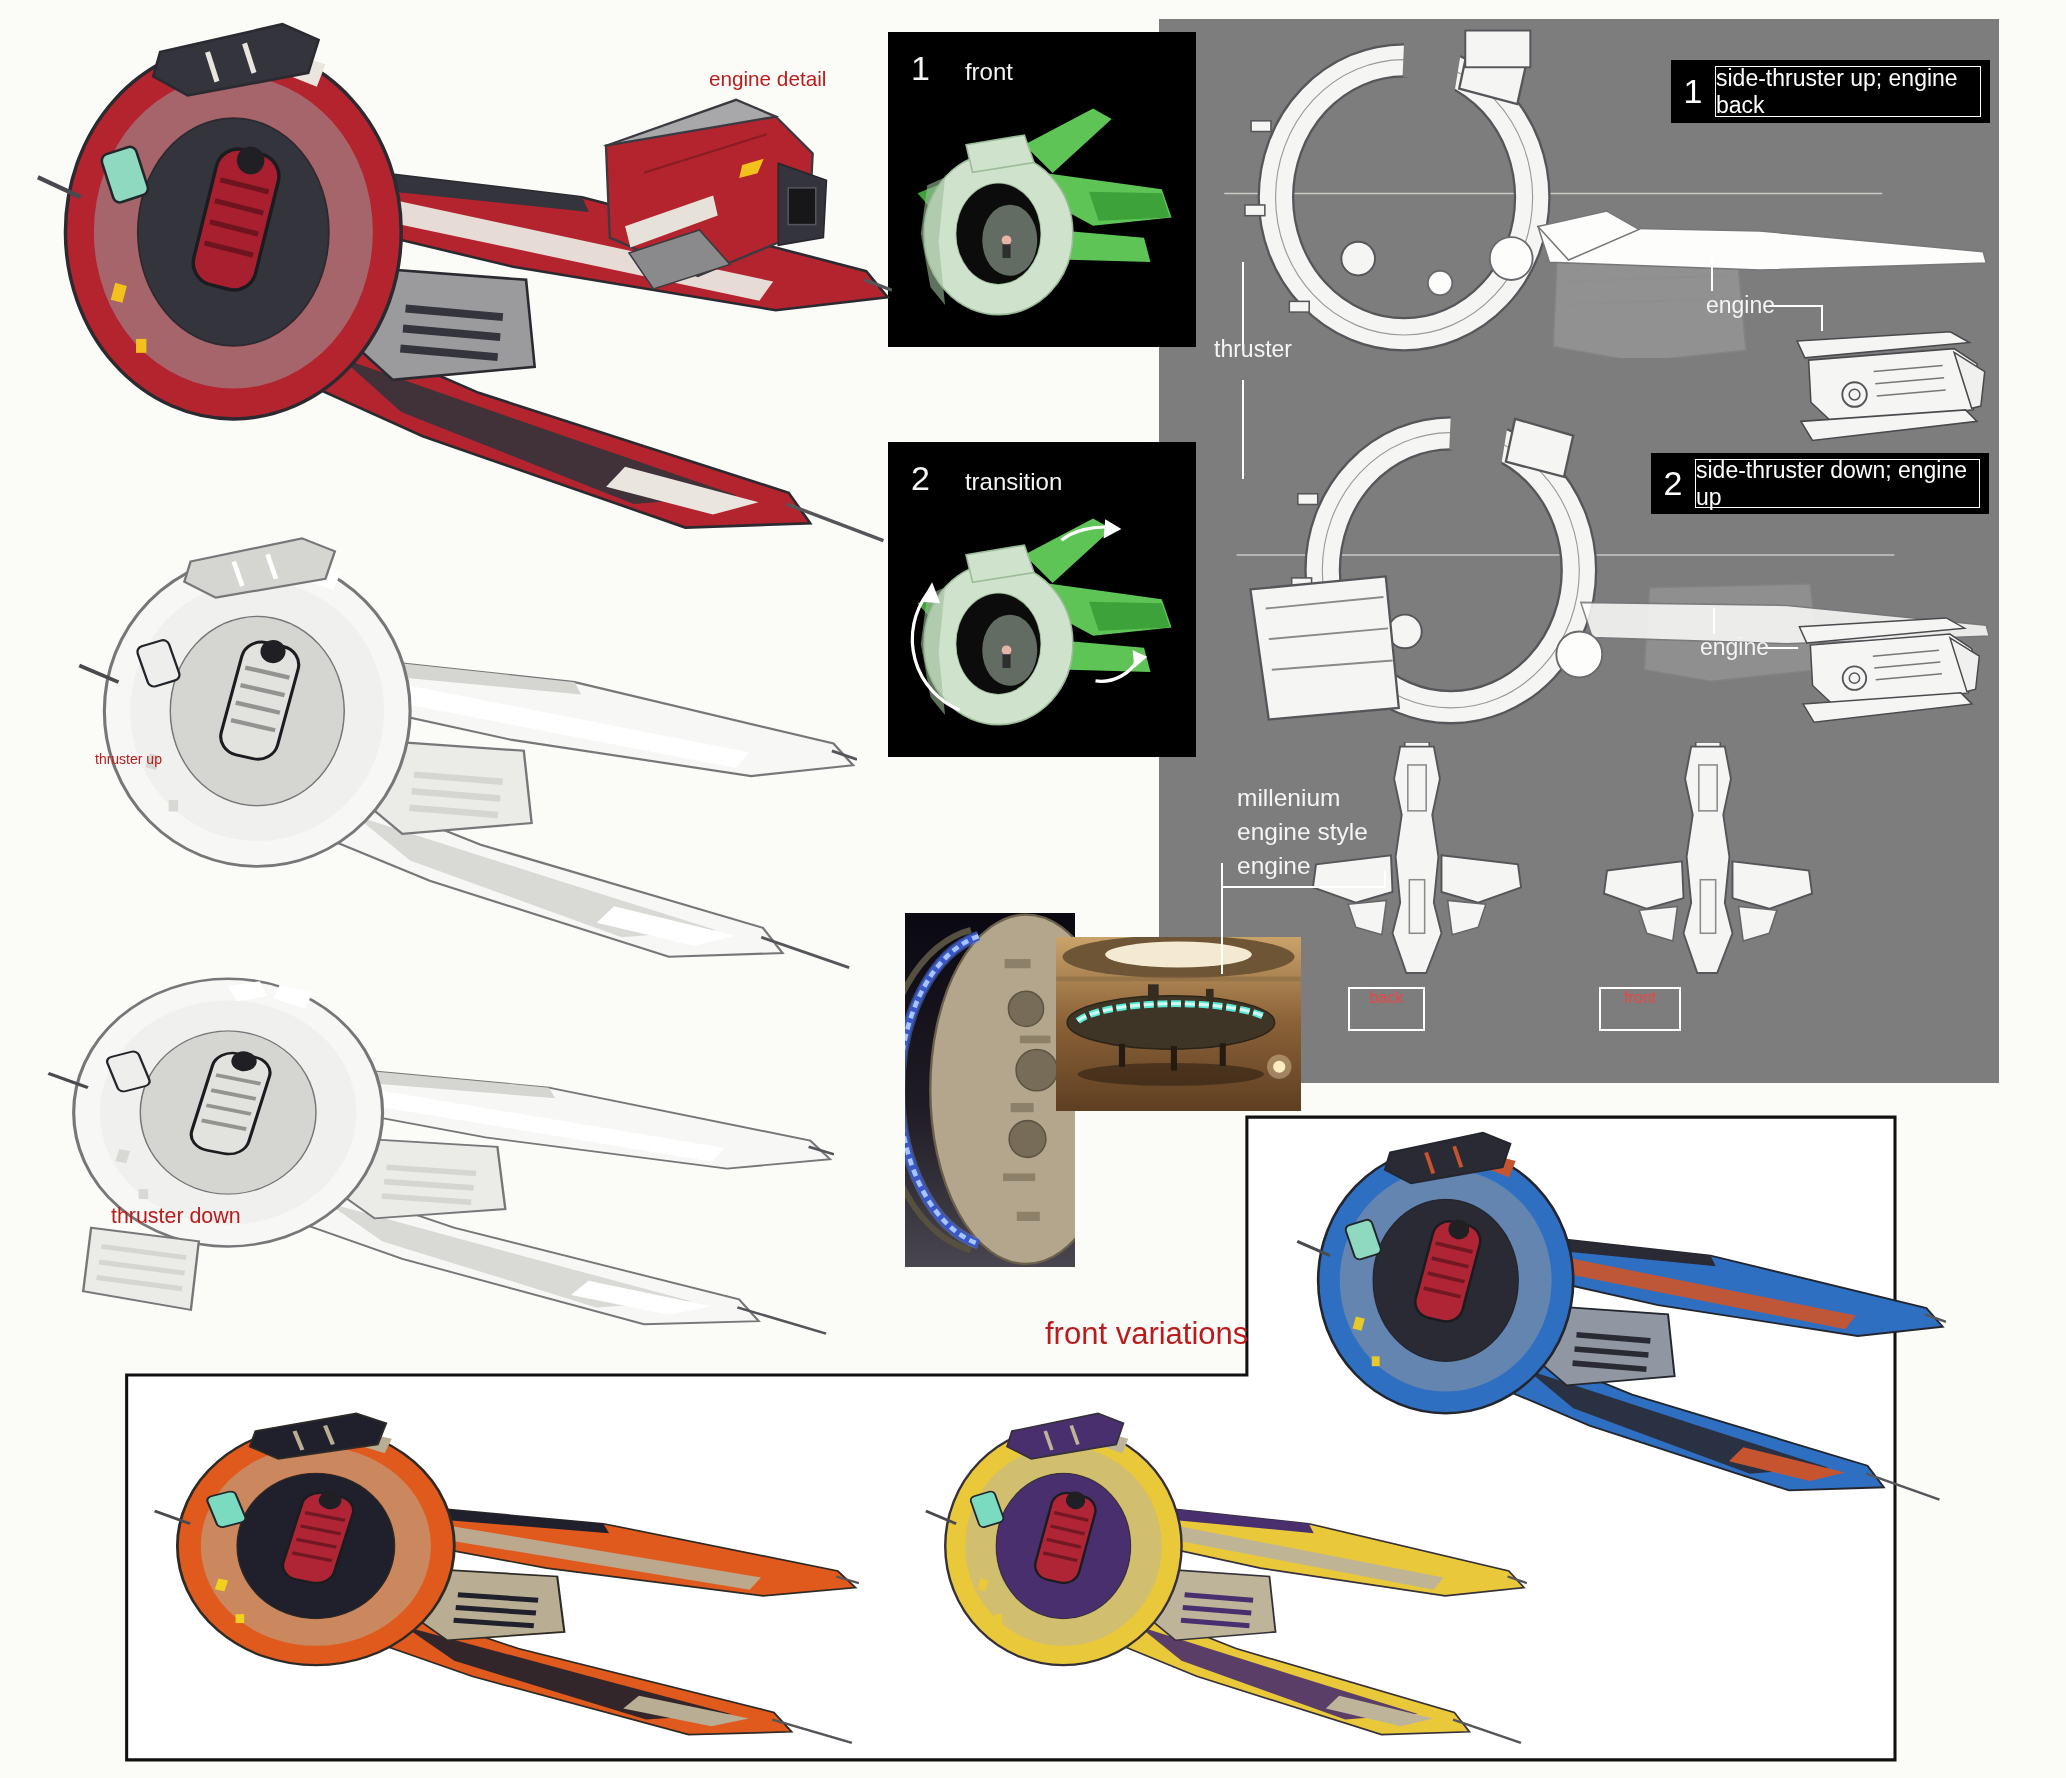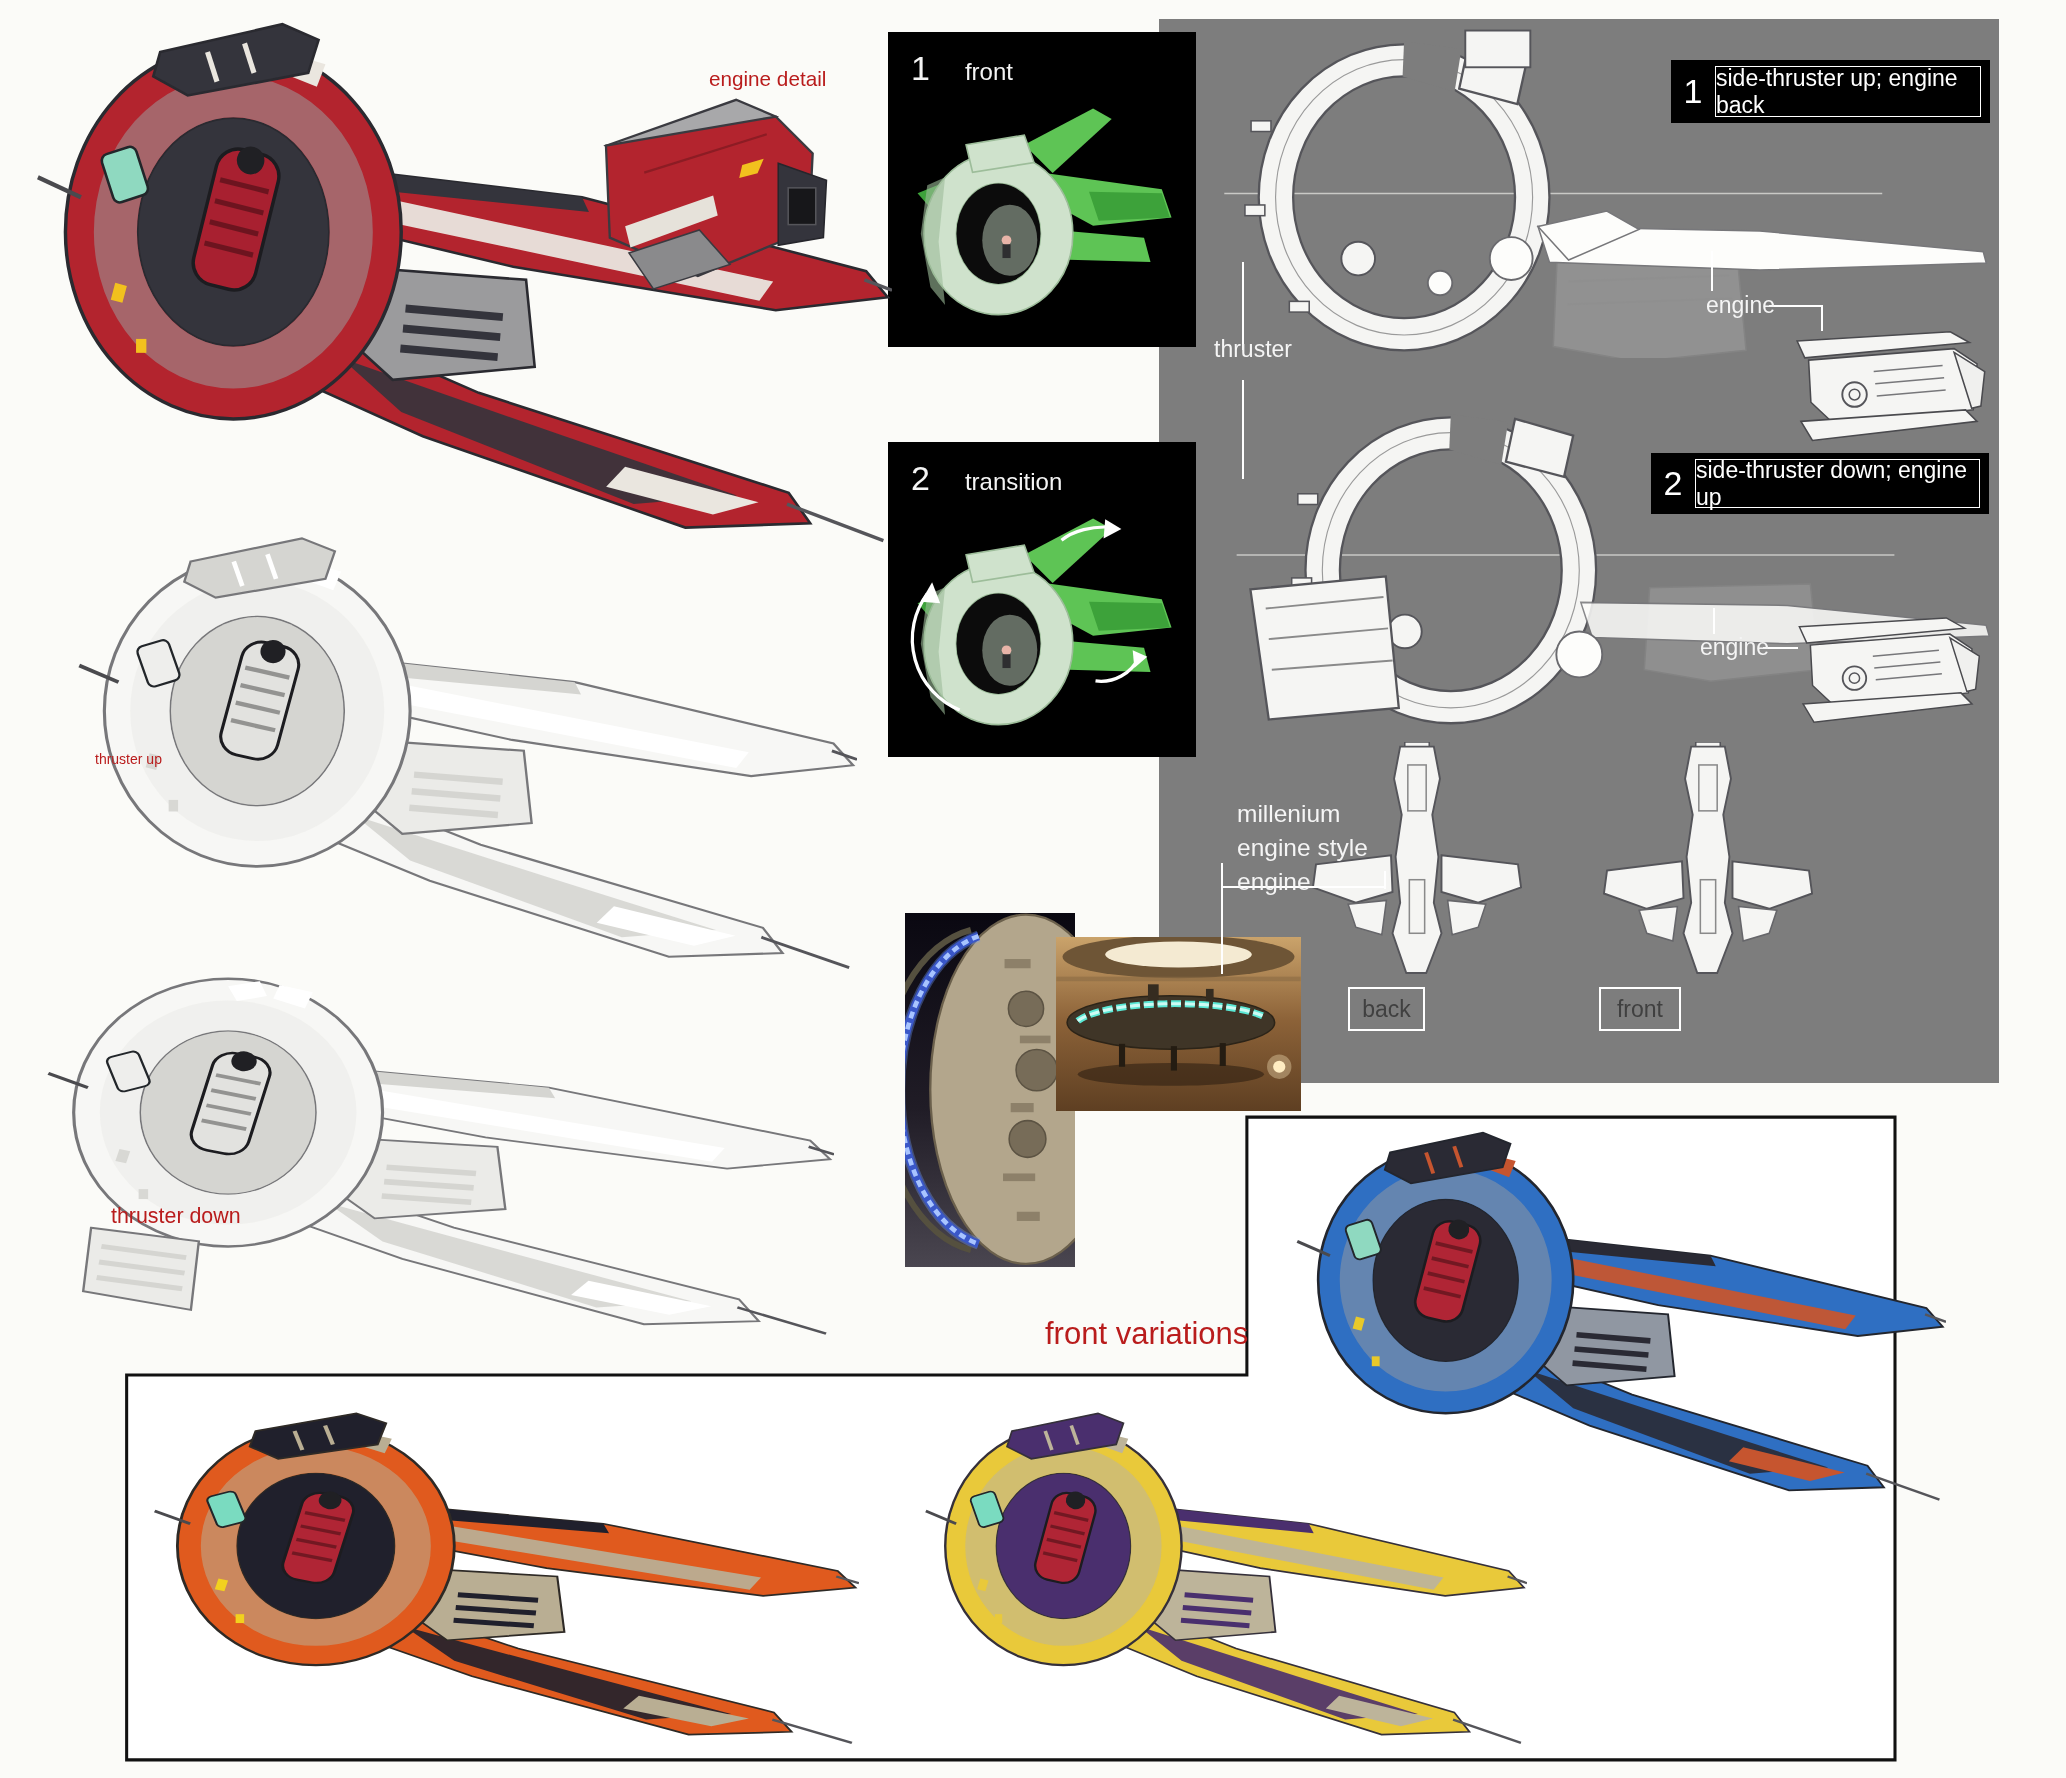--- a/index.html
+++ b/index.html
@@ -17,22 +17,22 @@
   .panel-title{font-size:24px;}
   .panel svg{position:absolute;left:15.3px;top:55px;}
   .cfg{display:flex;align-items:center;background:#000;color:#fff;}
   .cfg-num{width:44px;text-align:center;font-size:34px;}
   .cfg-box{flex:1;margin:6.1px 9.2px 6.1px 0;border:1.5px solid #fff;align-self:stretch;
            display:flex;align-items:center;justify-content:center;font-size:23px;}
   .wlabel{color:#f5f5f5;font-size:23px;white-space:nowrap;}
   .dlabel{color:#b91c1c;white-space:nowrap;}
   .mfnote{color:#f5f5f5;font-size:24.5px;line-height:34px;}
   .mfnote span{display:block;}
-  .viewtag{border:2.3px solid #fff;color:#404040;display:flex;align-items:center;
-           justify-content:center;font-size:23px;}
+  .viewtag{border:2.3px solid #fff;color:#ef4444;display:flex;
+           justify-content:center;font-size:16px;}
   .cl{background:#fff;}
   .photo1{background:linear-gradient(180deg,#0a0811 0%,#201c26 55%,#4a4650 100%);overflow:hidden;}
   .photo2{background:linear-gradient(180deg,#caa36b 0%,#8c6238 48%,#5e3f22 100%);overflow:hidden;}
   svg{display:block;}
 </style>
 </head>
 <body>
 
 <div class="abs board" style="left:1159px;top:19px;width:840px;height:1064px;"></div>
 
@@ -186,21 +186,21 @@
 <div class="abs cl" style="left:1821px;top:305px;width:2.3px;height:26px;"></div>
 <div class="abs cl" style="left:1713px;top:608px;width:2.3px;height:26px;"></div>
 <div class="abs cl" style="left:1763px;top:647px;width:35px;height:2.3px;"></div>
 <div class="abs cl" style="left:1221px;top:863px;width:2.3px;height:111px;"></div>
 <div class="abs cl" style="left:1221px;top:886px;width:165px;height:2.3px;"></div>
 <div class="abs cl" style="left:1384px;top:871px;width:2.3px;height:17.6px;"></div>
 
 <span class="abs wlabel" style="left:1214px;top:336px;">thruster</span>
 <span class="abs wlabel" style="left:1706px;top:292px;">engine</span>
 <span class="abs wlabel" style="left:1700px;top:634px;">engine</span>
-<div class="abs mfnote" style="left:1237px;top:781px;margin-top:16px;">
+<div class="abs mfnote" style="left:1237px;top:781px;">
   <span>millenium</span>
   <span>engine style</span>
   <span>engine</span>
 </div>
 <div class="abs viewtag" style="left:1348px;top:987px;width:73px;height:40px;">
   <span>back</span>
 </div>
 <div class="abs viewtag" style="left:1599px;top:987px;width:78px;height:40px;">
   <span>front</span>
 </div>

